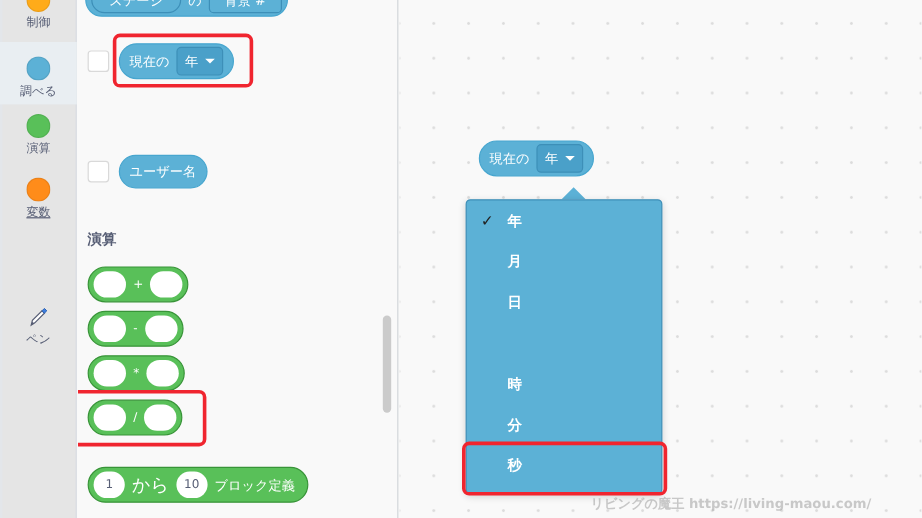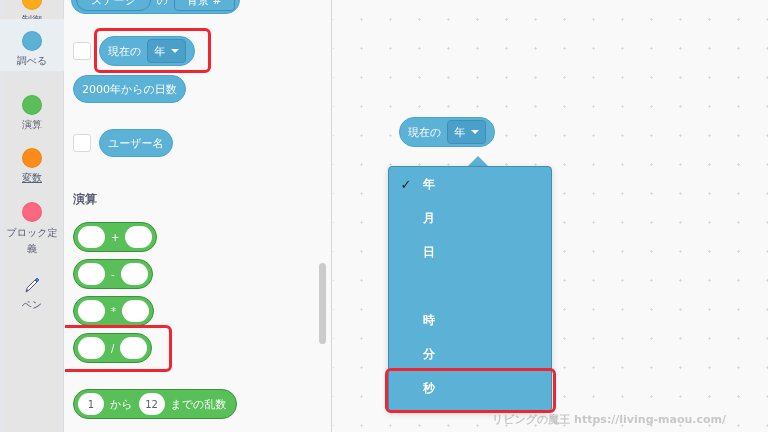--- a/index.html
+++ b/index.html
@@ -43,37 +43,33 @@
 </head>
 <body>
 
 <div class="root">
 
   <div class="cat-bar">
     <div class="cat-item" style="top:-10px;height:38px;padding-top:0;">
       <div class="cat-dot" style="background:#ffab19;"></div>
       <span>制御</span>
     </div>
-    <div class="cat-item selected" style="top:19px;height:52px;padding-top:12px;">
+    <div class="cat-item selected" style="top:35px;height:52px;padding-top:12px;">
       <div class="cat-dot" style="background:#5cb1d6;"></div>
       <span>調べる</span>
     </div>
     <div class="cat-item" style="top:95px;height:40px;">
       <div class="cat-dot" style="background:#59c059;"></div>
       <span>演算</span>
     </div>
     <div class="cat-item" style="top:148px;height:40px;text-decoration:underline;">
       <div class="cat-dot" style="background:#ff8c1a;"></div>
       <span>変数</span>
     </div>
-    <div class="cat-item" style="top:202px;height:56px;padding:0 2px;">
-      <div class="cat-dot" style="background:#ff6680;"></div>
-      <span style="display:block;line-height:16px;">ブロック定義</span>
-    </div>
-    <div class="cat-item" style="top:275px;height:40px;">
+    <div class="cat-item" style="top:254px;height:40px;">
       <svg width="20" height="20" viewBox="0 0 20 20" style="display:block;margin:0 auto 3px;">
         <path d="M4 17 L5 13 L13 5 L15 7 L7 15 Z" fill="#fff" stroke="#575e75" stroke-width="1"></path>
         <path d="M13 5 L15 3 L17 5 L15 7 Z" fill="#3d7ee0" stroke="#2a5fb0" stroke-width="0.8"></path>
         <path d="M4 17 L5 14 L6.5 15.5 Z" fill="#575e75"></path>
       </svg>
       <span>ペン</span>
     </div>
   </div>
 
   <div class="palette">
@@ -91,23 +87,20 @@
     <div class="checkbox" style="left:8px;top:42px;"></div>
     <div class="blk-blue" style="left:34px;top:36px;height:30px;">
       <span>現在の</span>
       <div class="dd-inner">
         <span>年</span>
         <span class="caret"></span>
       </div>
     </div>
     <div class="hl" style="left:29px;top:28px;width:117px;height:45px;"></div>
 
-    <div class="blk-blue" style="left:8px;top:75px;height:28px;">
-      <span>2000年からの日数</span>
-    </div>
 
     <div class="checkbox" style="left:8px;top:134px;"></div>
     <div class="blk-blue" style="left:34px;top:129px;height:28px;padding:0 8px;">
       <span>ユーザー名</span>
     </div>
 
     <div class="section-title" style="left:8px;top:191px;">演算</div>
 
     <div class="blk-green" style="left:8px;top:222px;">
       <div class="slot"></div>
@@ -126,23 +119,23 @@
     </div>
     <div class="blk-green" style="left:8px;top:333px;">
       <div class="slot"></div>
       <span>/</span>
       <div class="slot"></div>
     </div>
     <div class="hl" style="left:-10px;top:325px;width:117px;height:47px;"></div>
 
     <div class="blk-green" style="left:8px;top:389px;padding-right:10px;">
       <div class="slot num">1</div>
-      <span style="font-size:11px;font-family:Liberation Mono, monospace;">から</span>
-      <div class="slot num">12</div>
-      <span style="font-size:11px;">までの乱数</span>
+      <span style="font-size:15px;font-family:Liberation Mono, monospace;">から</span>
+      <div class="slot num">10</div>
+      <span style="font-size:11px;">ブロック定義</span>
     </div>
   </div>
 
   <div class="scrollbar"></div>
 
   <div class="canvas"></div>
 
   <div class="blk-blue" style="left:399px;top:117px;height:30px;">
     <span>現在の</span>
     <div class="dd-inner">

